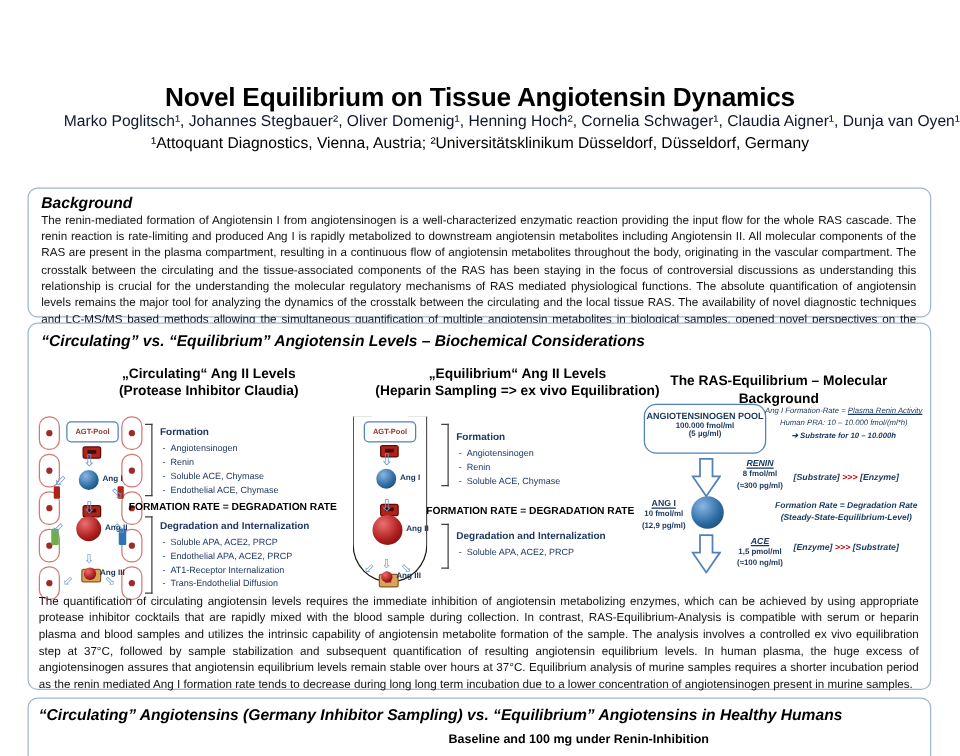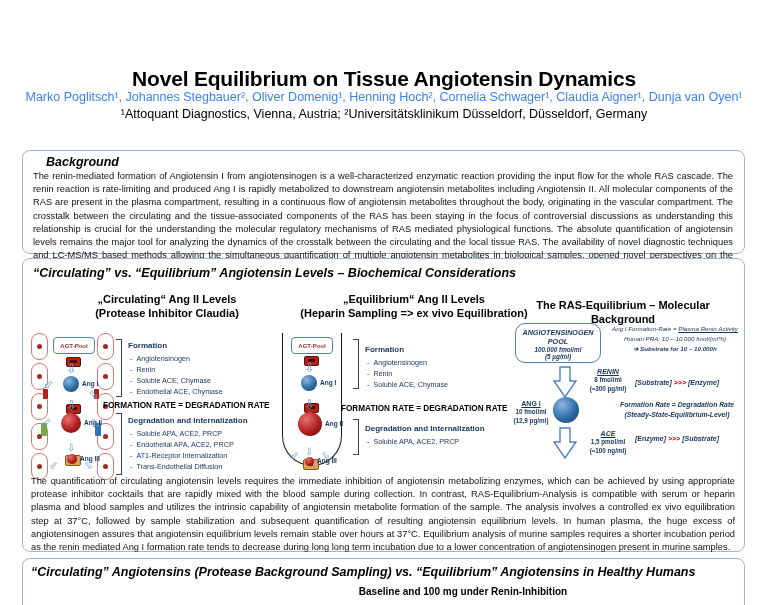--- a/index.html
+++ b/index.html
@@ -2,21 +2,21 @@
 <html><head>
 <meta charset="utf-8">
 <style>
   html,body{margin:0;padding:0;}
   body{width:768px;height:605px;overflow:hidden;background:#fff;position:relative;
        font-family:"Liberation Sans",sans-serif;color:#1a1a1a;}
   .abs{position:absolute;}
   
   .title{left:0;top:24px;width:768px;text-align:center;font-size:21px;font-weight:bold;
          line-height:1.3;letter-spacing:-0.2px;color:#000;}
-  .authors{left:0;top:90px;width:768px;text-align:center;font-size:12.5px;color:#3b82f6;}
+  .authors{left:0;top:90px;width:768px;text-align:right;font-size:12.5px;color:#0f172a;}
   .affil{left:0;top:107px;width:768px;text-align:center;font-size:12.5px;color:#000;}
   
   .box{position:absolute;border:1.5px solid #9ab7d8;border-radius:8px;background:#fff;}
   .box h2{margin:0;font-size:12.5px;font-style:italic;font-weight:bold;color:#000;}
   .bodytext{font-size:9.3px;line-height:1.42;text-align:justify;color:#111;}
   
   .colhead{text-align:center;font-size:11px;font-weight:bold;line-height:1.25;color:#000;}
   .cell{width:15px;height:25px;border:1.2px solid #cf7b76;border-radius:8px;background:#fff;
         display:flex;align-items:center;justify-content:center;margin-bottom:3px;}
   .cell::after{content:'';width:5px;height:5px;border-radius:50%;background:#9e2b25;}
@@ -61,21 +61,21 @@
 <body>
 
 <h1 class="abs title">
   <br>
   <span>Novel Equilibrium on Tissue Angiotensin Dynamics</span>
 </h1>
 <div class="abs authors">Marko Poglitsch¹, Johannes Stegbauer², Oliver Domenig¹, Henning Hoch², Cornelia Schwager¹, Claudia Aigner¹, Dunja van Oyen¹</div>
 <div class="abs affil">¹Attoquant Diagnostics, Vienna, Austria; ²Universitätsklinikum Düsseldorf, Düsseldorf, Germany</div>
 
 <section class="box" style="left:22px;top:150px;width:721px;height:102px;">
-  <h2 class="abs" style="left:10px;top:4px;margin-left:13px;">Background</h2>
+  <h2 class="abs" style="left:10px;top:4px;">Background</h2>
   <p class="abs bodytext" style="left:10px;top:19px;width:700px;margin:0;">The renin-mediated formation of Angiotensin I from angiotensinogen is a well-characterized enzymatic reaction providing the input flow for the whole RAS cascade. The renin reaction is rate-limiting and produced Ang I is rapidly metabolized to downstream angiotensin metabolites including Angiotensin II. All molecular components of the RAS are present in the plasma compartment, resulting in a continuous flow of angiotensin metabolites throughout the body, originating in the vascular compartment. The crosstalk between the circulating and the tissue-associated components of the RAS has been staying in the focus of controversial discussions as understanding this relationship is crucial for the understanding the molecular regulatory mechanisms of RAS mediated physiological functions. The absolute quantification of angiotensin levels remains the major tool for analyzing the dynamics of the crosstalk between the circulating and the local tissue RAS. The availability of novel diagnostic techniques and LC-MS/MS based methods allowing the simultaneous quantification of multiple angiotensin metabolites in biological samples, opened novel perspectives on the dynamic crosstalk between circulation and tissues.</p>
 </section>
 
 <section class="box" style="left:22px;top:258px;width:721px;height:292px;">
   <h2 class="abs" style="left:10px;top:7px;">“Circulating” vs. “Equilibrium” Angiotensin Levels – Biochemical Considerations</h2>
 
   <div class="abs colhead" style="left:20px;top:34px;width:248px;">
     <span>„Circulating“ Ang II Levels</span><br>
     <span>(Protease Inhibitor Claudia)</span>
   </div>
@@ -174,21 +174,21 @@
     </ul>
   <div class="abs rateline" style="left:318px;top:145px;">FORMATION RATE = DEGRADATION RATE</div>
   <div class="abs bracket" style="left:330px;top:160px;height:34px;"></div>
   <div class="abs ltitle" style="left:342px;top:165px;">Degradation and Internalization</div>
   <ul class="abs blist" style="left:342px;top:177px;">
       <li>Soluble APA, ACE2, PRCP</li>
     </ul>
 
   <div class="abs colhead" style="left:482px;top:40px;width:236px;">The RAS-Equilibrium – Molecular Background</div>
 
-  <div class="abs pool" style="left:492px;top:64px;width:86px;height:40px;font-style:italic;">
+  <div class="abs pool" style="left:492px;top:64px;width:98px;height:40px;">
     <div class="t">ANGIOTENSINOGEN POOL</div>
     <div class="v">100.000 fmol/ml</div>
     <div class="v">(5 µg/ml)</div>
   </div>
 
   <svg class="abs" style="left:530px;top:107px;" width="24" height="32" viewBox="0 0 24 32">
     <path d="M7 1 h10 v14 h6 L12 31 L1 15 h6 z" fill="#ffffff" stroke="#4f81bd" stroke-width="1.4"></path>
   </svg>
   <div class="abs enzblock" style="left:556px;top:108px;width:58px;">
     <div class="enzname">RENIN</div>
@@ -223,17 +223,17 @@
   <div class="abs note n-b" style="left:588px;top:142px;width:132px;font-size:6.8px;">Formation Rate = Degradation Rate</div>
   <div class="abs note n-b" style="left:588px;top:152px;width:132px;font-size:6.8px;">(Steady-State-Equilibrium-Level)</div>
   <div class="abs rel" style="left:594px;top:176px;width:120px;">
     <span>[Enzyme] </span><span class="r">&gt;&gt;&gt;</span><span> [Substrate]</span>
   </div>
 
   <p class="abs bodytext" style="left:8px;top:216px;width:704px;margin:0;">The quantification of circulating angiotensin levels requires the immediate inhibition of angiotensin metabolizing enzymes, which can be achieved by using appropriate protease inhibitor cocktails that are rapidly mixed with the blood sample during collection. In contrast, RAS-Equilibrium-Analysis is compatible with serum or heparin plasma and blood samples and utilizes the intrinsic capability of angiotensin metabolite formation of the sample. The analysis involves a controlled ex vivo equilibration step at 37°C, followed by sample stabilization and subsequent quantification of resulting angiotensin equilibrium levels. In human plasma, the huge excess of angiotensinogen assures that angiotensin equilibrium levels remain stable over hours at 37°C. Equilibrium analysis of murine samples requires a shorter incubation period as the renin mediated Ang I formation rate tends to decrease during long long term incubation due to a lower concentration of angiotensinogen present in murine samples.</p>
 </section>
 
 <section class="box" style="left:22px;top:558px;width:721px;height:120px;">
-  <h2 class="abs" style="left:8px;top:6px;">“Circulating” Angiotensins (Protease Background Sampling) vs. “Equilibrium” Angiotensins in Healthy Humans</h2>
+  <h2 class="abs" style="left:8px;top:6px;">“Circulating” Angiotensins (Germany Inhibitor Sampling) vs. “Equilibrium” Angiotensins in Healthy Humans</h2>
   <div class="abs botlabel" style="left:280px;top:26px;width:320px;">
     <div>Baseline and 100 mg under Renin-Inhibition</div>
   </div>
 </section>
 
 </body></html>

